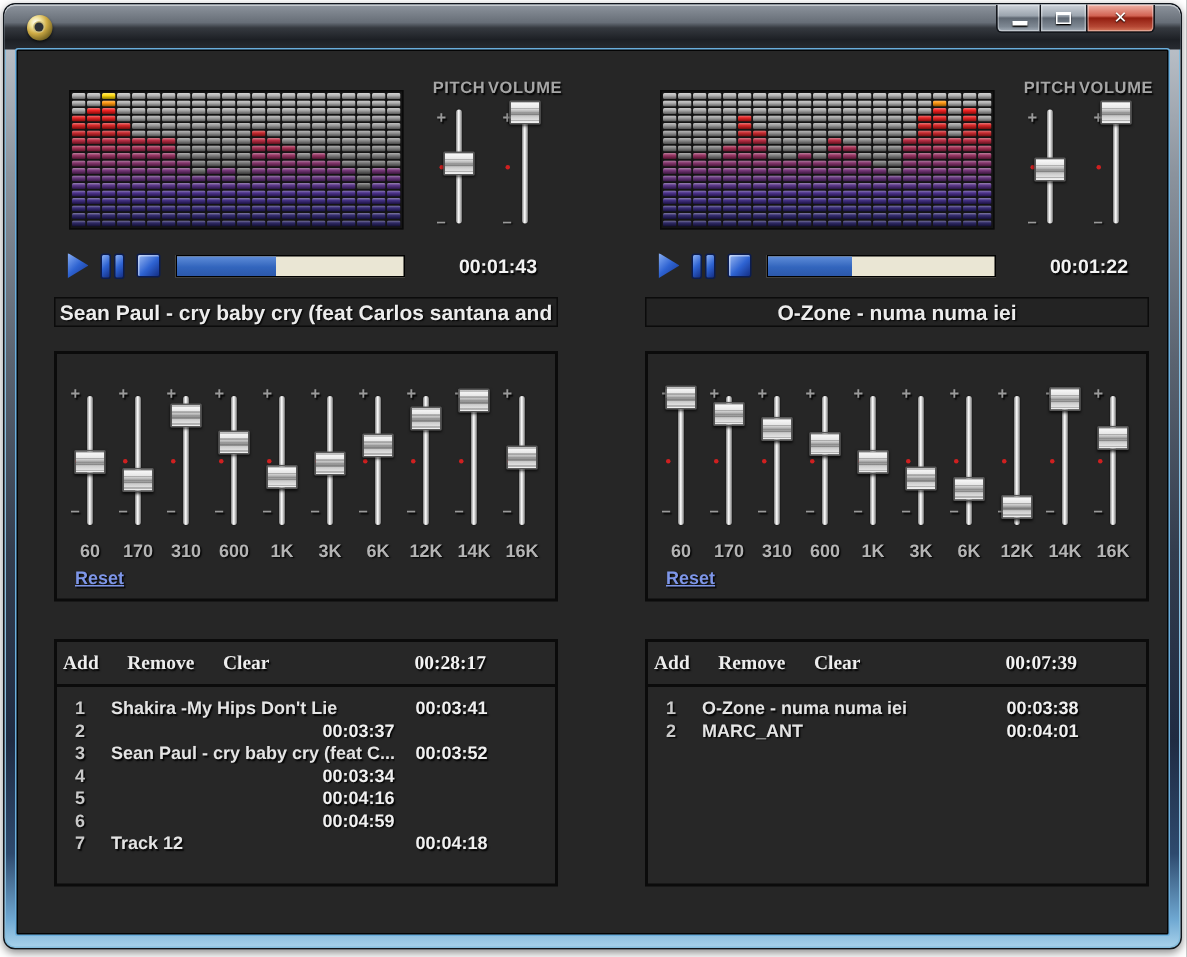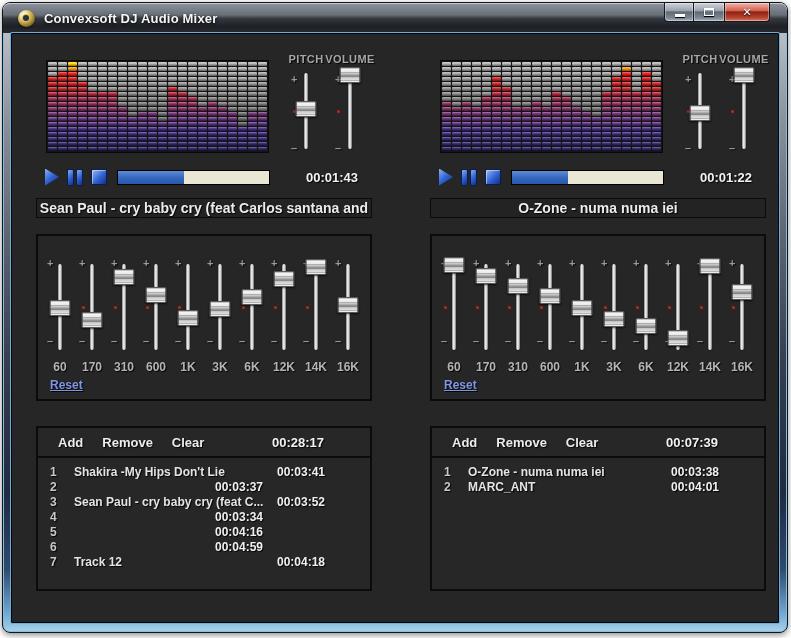--- a/index.html
+++ b/index.html
@@ -139,21 +139,22 @@
   .eq-col .mark.minus { left:3px; top:100px; }
   .eq-col .dot { left:6px; top:70px; }
   .eq-labels { display:flex; padding-left:6px; margin-top:6px; }
   .eq-label { width:32px; text-align:center; font-size:12px; color:#b4b4b4; }
   .reset { display:inline-block; margin:4px 0 0 12px; font-size:12px; color:#7e96e8; text-decoration:underline; cursor:pointer; }
 
   
   .playlist { margin-top:25px; height:165px; border:2px solid #0b0b0b; background:#272727; }
   .pl-header {
     height:30px; border-bottom:2px solid #0b0b0b; display:flex; align-items:center;
-    padding-left:20px;
+    padding-left:4px;
+    font-family:Liberation Serif, serif;
   }
   .pl-btn { font-size:13px; color:#ececec; margin-right:19px; cursor:pointer; }
   .pl-total { margin-left:auto; margin-right:46px; font-size:13px; color:#f2f2f2; }
   .pl-body { padding-top:6px; }
   .pl-row { display:grid; grid-template-columns:24px 1fr 62px 45px; height:15px; align-items:center; padding-left:12px; cursor:pointer; }
   .pl-num { font-size:12px; color:#c9c9c9; }
   .pl-title { font-size:12px; color:#e4e4e4; white-space:nowrap; overflow:hidden; }
   .pl-time { font-size:12px; color:#f0f0f0; text-align:right; }
 
   
@@ -161,21 +162,20 @@
   .brand { font-size:12px; color:#e0e0e0; }
   .foot-links { margin-left:auto; display:flex; gap:16px; }
   .foot-link { font-size:12px; color:#e8e8e8; cursor:pointer; }
 </style>
 </head>
 <body>
 
 <div class="window">
   <div class="titlebar">
     <span class="app-icon"></span>
-    <span class="win-title">Convexsoft DJ Audio Mixer</span>
     <div class="win-controls">
       <button class="win-btn min">
           <span class="glyph-min"></span>
         </button>
       <button class="win-btn max">
           <span class="glyph-max"></span>
         </button>
       <button class="win-btn close">✕</button>
     </div>
   </div>

